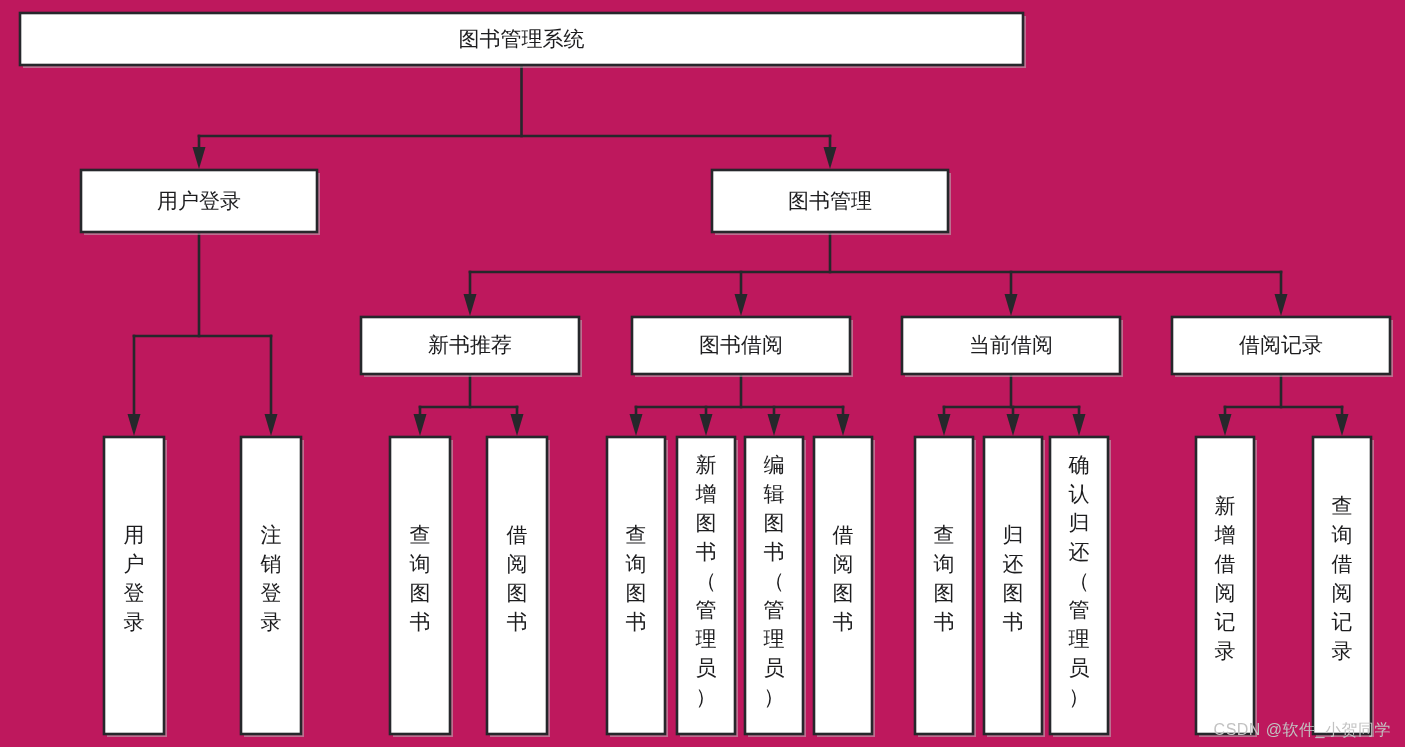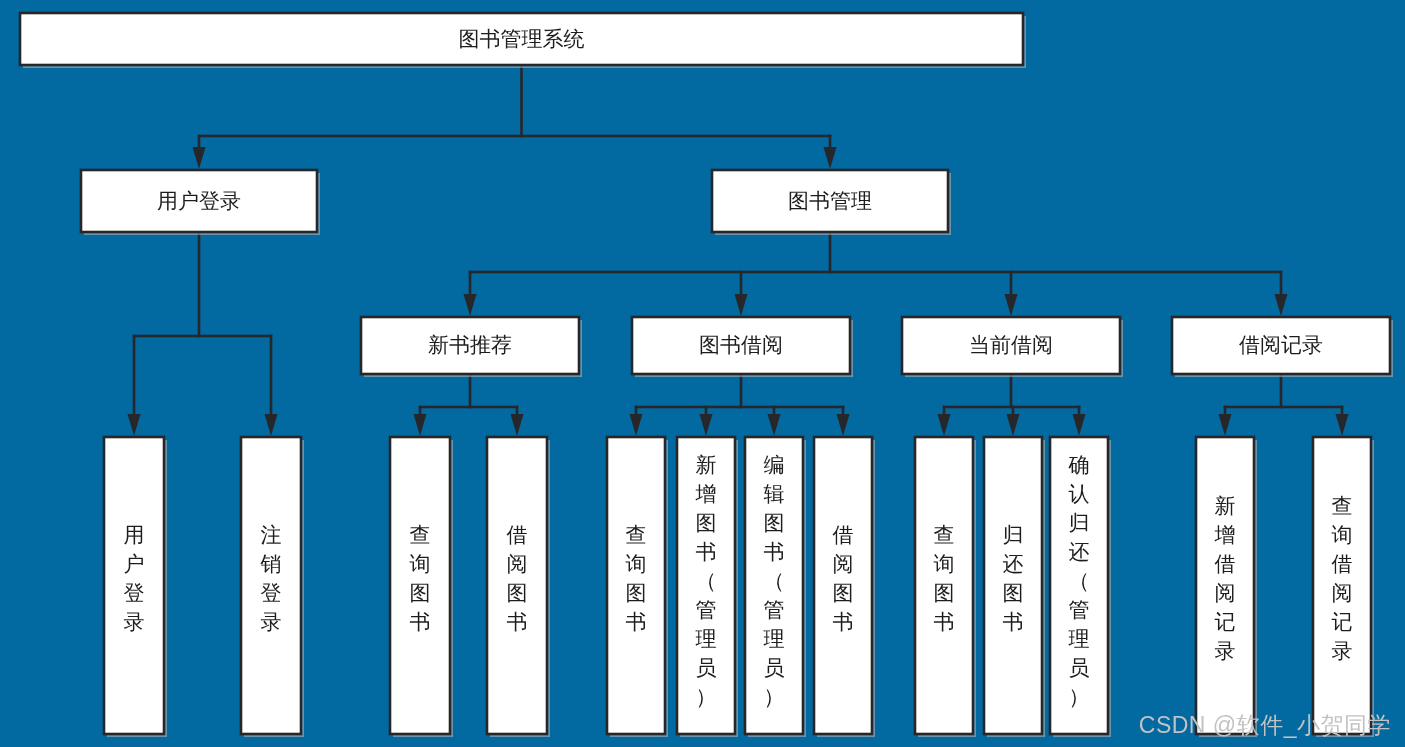--- a/index.html
+++ b/index.html
@@ -8,21 +8,21 @@
     padding: 0;
     background: #ffffff;
   }
   body {
     font-family: "Liberation Sans", "DejaVu Sans", sans-serif;
   }
   #diagram-root {
     position: relative;
     width: 1405px;
     height: 747px;
-    background: #0369a1;
+    background: #be185d;
     overflow: hidden;
   }
   svg.diagram-canvas {
     position: absolute;
     left: 0;
     top: 0;
     width: 1405px;
     height: 747px;
     display: block;
   }
@@ -57,21 +57,21 @@
     fill: #1d1d1f;
     font-family: "Liberation Sans", "DejaVu Sans", sans-serif;
     font-size: 21px;
     text-anchor: middle;
   }
   .watermark-text {
     position: absolute;
     right: 14px;
     bottom: 6px;
     font-family: "Liberation Sans", "DejaVu Sans", sans-serif;
-    font-size: 23px;
+    font-size: 16px;
     color: #c2c2c2;
     letter-spacing: 0.5px;
     white-space: nowrap;
     user-select: none;
   }
 </style>
 </head>
 <body>
 
 <div id="diagram-root">

